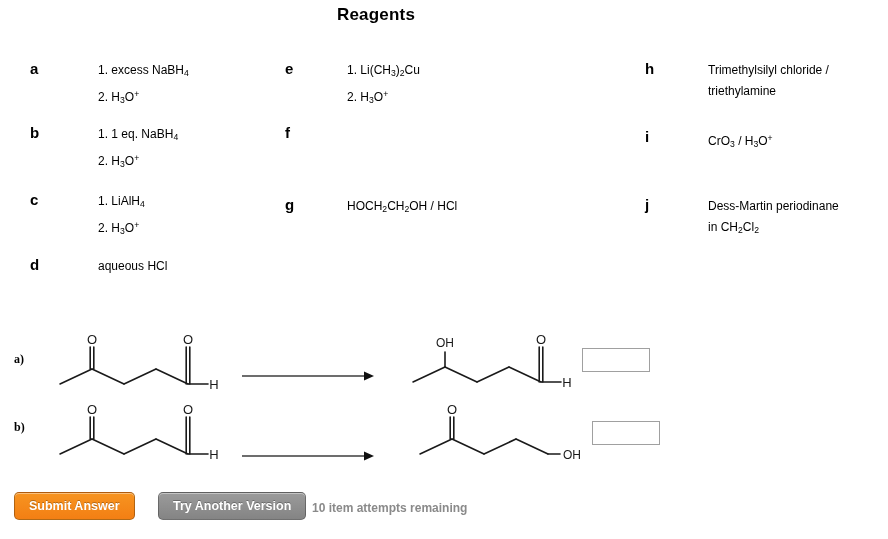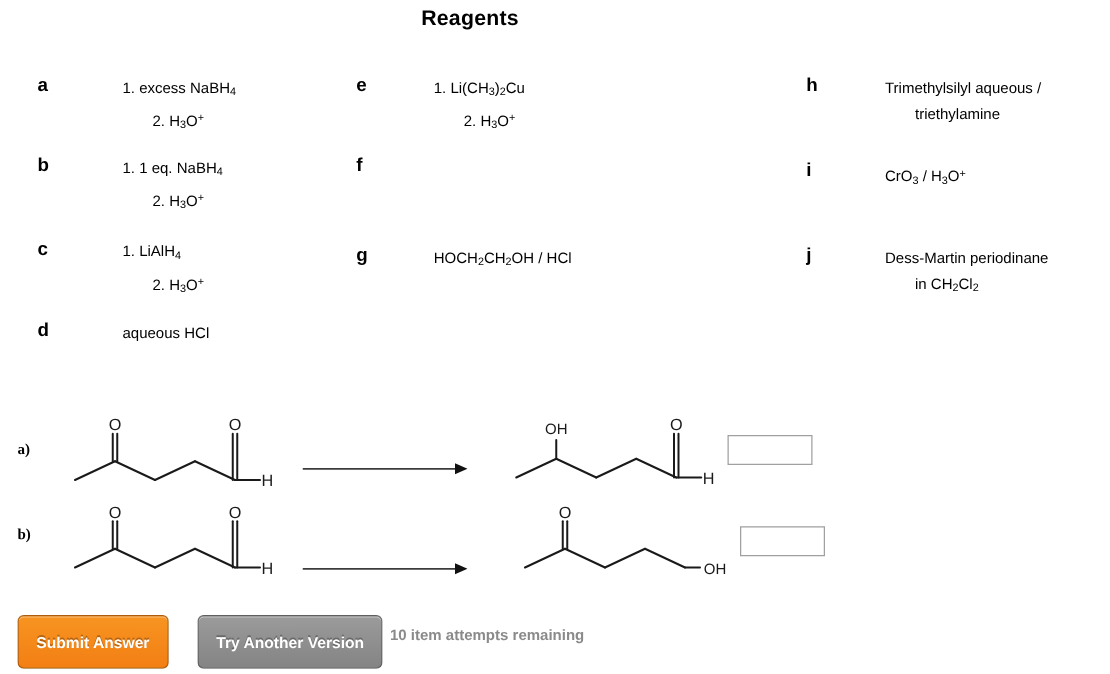--- a/index.html
+++ b/index.html
@@ -49,21 +49,21 @@
   .reagent-text {
     position: absolute;
     top: 0;
     font-size: 12px;
     line-height: 21px;
     white-space: nowrap;
   }
   #reagent-col-1 .reagent-text { left: 68px; }
   #reagent-col-2 .reagent-text { left: 62px; }
   #reagent-col-3 .reagent-text { left: 63px; white-space: normal; width: 190px; }
-  .reagent-text .l2 { display: block; margin-left: 24px; }
+  .reagent-text .l2 { display: block; }
   sub { font-size: 0.72em; vertical-align: -0.25em; }
   sup { font-size: 0.72em; vertical-align: 0.42em; }
 
   
   .rxn-row { position: absolute; left: 0; width: 888px; height: 70px; }
   #rxn-row-a { top: 330px; }
   #rxn-row-b { top: 398px; }
 
   .rxn-label {
     position: absolute;
@@ -83,21 +83,21 @@
     padding: 0;
     font-family: "Liberation Sans", sans-serif;
     font-size: 13px;
   }
 
   
   #footer-bar { position: absolute; left: 0; top: 488px; width: 888px; height: 51px; }
   .btn {
     position: absolute;
     top: 4px;
-    height: 43px;
+    height: 28px;
     border-radius: 5px;
     border: 1px solid rgba(0,0,0,0.28);
     color: #ffffff;
     font-size: 12.5px;
     font-weight: bold;
     cursor: pointer;
     padding: 0 14px;
     font-family: "Liberation Sans", sans-serif;
     text-shadow: 0 -1px 0 rgba(0,0,0,0.28);
     box-shadow: inset 0 1px 0 rgba(255,255,255,0.42);
@@ -173,21 +173,21 @@
       <span class="reagent-text">
         <span class="l1">HOCH<sub>2</sub>CH<sub>2</sub>OH / HCl</span>
       </span>
     </div>
   </div>
 
   <div class="reagent-col" id="reagent-col-3">
     <div class="reagent-row" style="top:12px">
       <span class="reagent-letter">h</span>
       <span class="reagent-text">
-        <span class="l1">Trimethylsilyl aqueous /</span>
+        <span class="l1">Trimethylsilyl chloride /</span>
         <span class="l2">triethylamine</span>
       </span>
     </div>
     <div class="reagent-row" style="top:80px">
       <span class="reagent-letter">i</span>
       <span class="reagent-text">
         <span class="l1">CrO<sub>3</sub> / H<sub>3</sub>O<sup>+</sup></span>
       </span>
     </div>
     <div class="reagent-row" style="top:148px">

